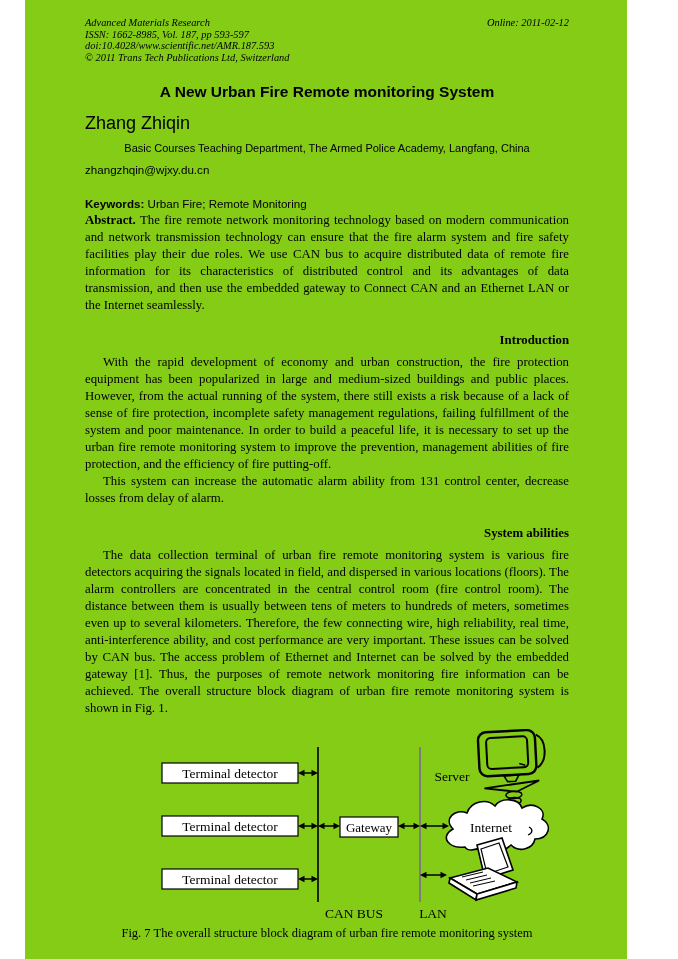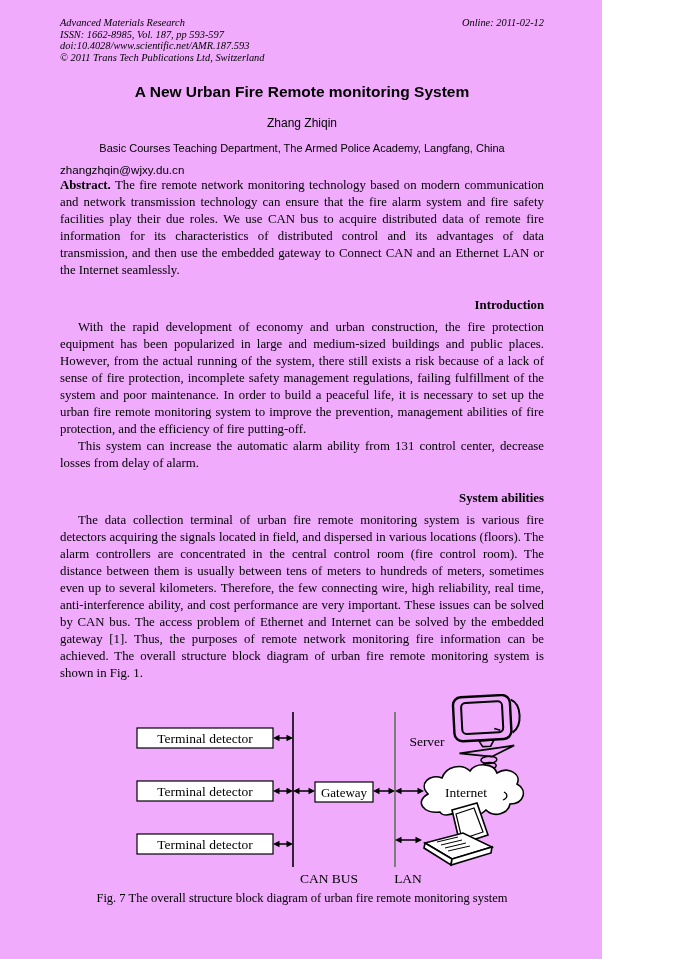--- a/index.html
+++ b/index.html
@@ -1,30 +1,30 @@
 <!DOCTYPE html>
 <html><head>
 <meta charset="utf-8">
 <style>
   html,body { margin:0; padding:0; background:#ffffff; }
   .page {
-    position:relative; width:602px; height:959px; background:#f0abfc;
-    color:#000; font-family:"Liberation Serif", serif; overflow:hidden;
+    position:relative; width:602px; height:959px; background:#84cc16;
+    color:#000; font-family:"Liberation Serif", serif; overflow:hidden;margin-left:25px;
   }
   .content { padding:17px 58px 0 60px; }
 
   .hdr { display:flex; justify-content:space-between; align-items:flex-start;
          font-style:italic; font-size:10.4px; line-height:11.5px; }
   .hdr-left div { white-space:nowrap; }
   .hdr-right { white-space:nowrap; }
 
   .title  { margin-top:20px; text-align:center; font-family:"Liberation Sans", sans-serif;
             font-weight:bold; font-size:15.5px; line-height:18px; }
-  .author { margin-top:14px; text-align:center; font-family:"Liberation Sans", sans-serif;
-            font-size:12px; line-height:17px; }
+  .author { margin-top:14px; text-align:left; font-family:"Liberation Sans", sans-serif;
+            font-size:18px; line-height:17px; }
   .affil  { margin-top:9px;  text-align:center; font-family:"Liberation Sans", sans-serif;
             font-size:11px; line-height:14px; }
   .email  { margin-top:8px;  font-family:"Liberation Sans", sans-serif;
             font-size:11.6px; line-height:14px; }
 
   .kw { margin:18px 0 0 0; font-family:"Liberation Sans", sans-serif;
         font-size:11.6px; line-height:17px; }
   .kw-label { font-weight:bold; }
 
   .abstract { margin:0; font-size:12.8px; line-height:17px; text-align:justify; }
@@ -54,20 +54,21 @@
         <div>© 2011 Trans Tech Publications Ltd, Switzerland</div>
       </div>
       <div class="hdr-right">Online: 2011-02-12</div>
     </div>
 
     <div class="title">A New Urban Fire Remote monitoring System</div>
     <div class="author">Zhang Zhiqin</div>
     <div class="affil">Basic Courses Teaching Department, The Armed Police Academy, Langfang, China</div>
     <div class="email">zhangzhqin@wjxy.du.cn</div>
 
+    <p class="kw"><span class="kw-label">Keywords:</span> <span>Urban Fire; Remote Monitoring</span></p>
 
     <p class="abstract"><span class="run-in">Abstract.</span> <span>The fire remote network monitoring technology based on modern communication and network transmission technology can ensure that the fire alarm system and fire safety facilities play their due roles. We use CAN bus to acquire distributed data of remote fire information for its characteristics of distributed control and its advantages of data transmission, and then use the embedded gateway to Connect CAN and an Ethernet LAN or the Internet seamlessly.</span></p>
 
     <h3 class="sec">Introduction</h3>
     <p class="bodytext">With the rapid development of economy and urban construction, the fire protection equipment has been popularized in large and medium-sized buildings and public places. However, from the actual running of the system, there still exists a risk because of a lack of sense of fire protection, incomplete safety management regulations, failing fulfillment of the system and poor maintenance. In order to build a peaceful life, it is necessary to set up the urban fire remote monitoring system to improve the prevention, management abilities of fire protection, and the efficiency of fire putting-off.</p>
     <p class="bodytext">This system can increase the automatic alarm ability from 131 control center, decrease losses from delay of alarm.</p>
 
     <h3 class="sec">System abilities</h3>
     <p class="bodytext">The data collection terminal of urban fire remote monitoring system is various fire detectors acquiring the signals located in field, and dispersed in various locations (floors). The alarm controllers are concentrated in the central control room (fire control room). The distance between them is usually between tens of meters to hundreds of meters, sometimes even up to several kilometers. Therefore, the few connecting wire, high reliability, real time, anti-interference ability, and cost performance are very important. These issues can be solved by CAN bus. The access problem of Ethernet and Internet can be solved by the embedded gateway [1]. Thus, the purposes of remote network monitoring fire information can be achieved. The overall structure block diagram of urban fire remote monitoring system is shown in Fig. 1.</p>
 

